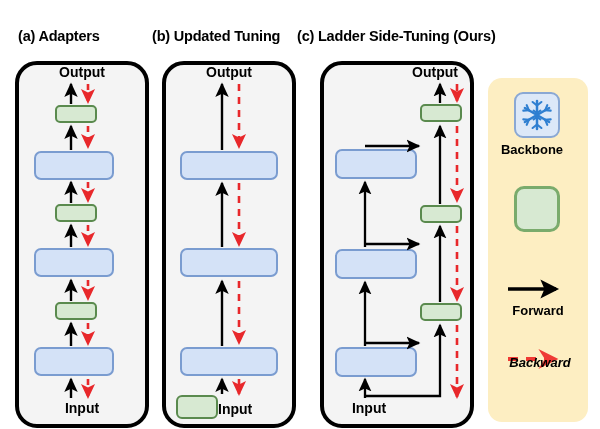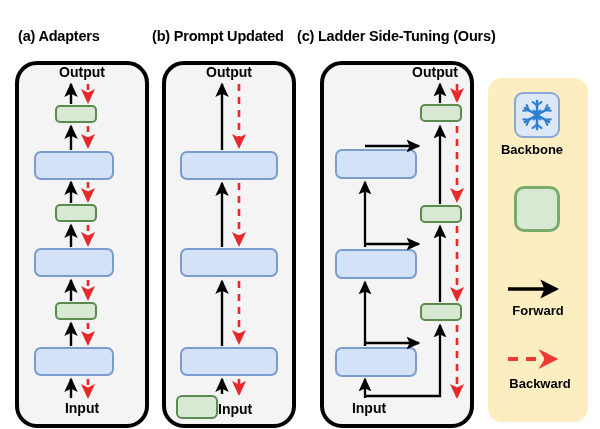--- a/index.html
+++ b/index.html
@@ -88,21 +88,21 @@
     border-radius:10px;
     box-sizing:border-box;
   }
 </style>
 </head>
 <body>
 
 <div id="root">
 
   <div class="panel-title" style="left:18px;top:12px;">(a) Adapters</div>
-  <div class="panel-title" style="left:152px;top:12px;">(b) Prompt Updated</div>
+  <div class="panel-title" style="left:152px;top:12px;">(b) Updated Tuning</div>
   <div class="panel-title" style="left:297px;top:12px;text-align:center;">(c) Ladder Side-Tuning (Ours)</div>
 
   <div class="panel" style="left:15px;top:45px;width:134px;height:367px;"></div>
 
   <div class="io-label" style="left:15px;top:48px;width:134px;">Output</div>
   <div class="io-label" style="left:15px;top:384px;width:134px;">Input</div>
 
   <div class="green-box" style="left:55px;top:89px;width:42px;height:18px;"></div>
   <div class="blue-box" style="left:34px;top:135px;width:80px;height:29px;"></div>
   <div class="green-box" style="left:55px;top:188px;width:42px;height:18px;"></div>
@@ -241,15 +241,15 @@
   <div class="legend-swatch-green" style="left:514px;top:170px;width:46px;height:46px;"></div>
 
   <svg style="position:absolute;left:506px;top:263px;width:64px;height:20px;" viewBox="0 0 64 20">
     <line x1="2" y1="10" x2="50" y2="10" stroke="#000000" stroke-width="3.4" marker-end="url(#fwdlg)"></line>
   </svg>
   <div class="legend-item-label" style="left:488px;top:287px;width:100px;">Forward</div>
 
   <svg style="position:absolute;left:506px;top:333px;width:64px;height:20px;" viewBox="0 0 64 20">
     <line x1="2" y1="10" x2="48" y2="10" stroke="#ef3a34" stroke-width="4" stroke-dasharray="10,8" marker-end="url(#bwdlg)"></line>
   </svg>
-  <div class="legend-item-label" style="left:488px;top:360px;width:104px;">Backward</div>
+  <div class="legend-item-label" style="left:488px;top:339px;width:104px;font-style:italic;">Backward</div>
 
 </div>
 
 </body></html>

